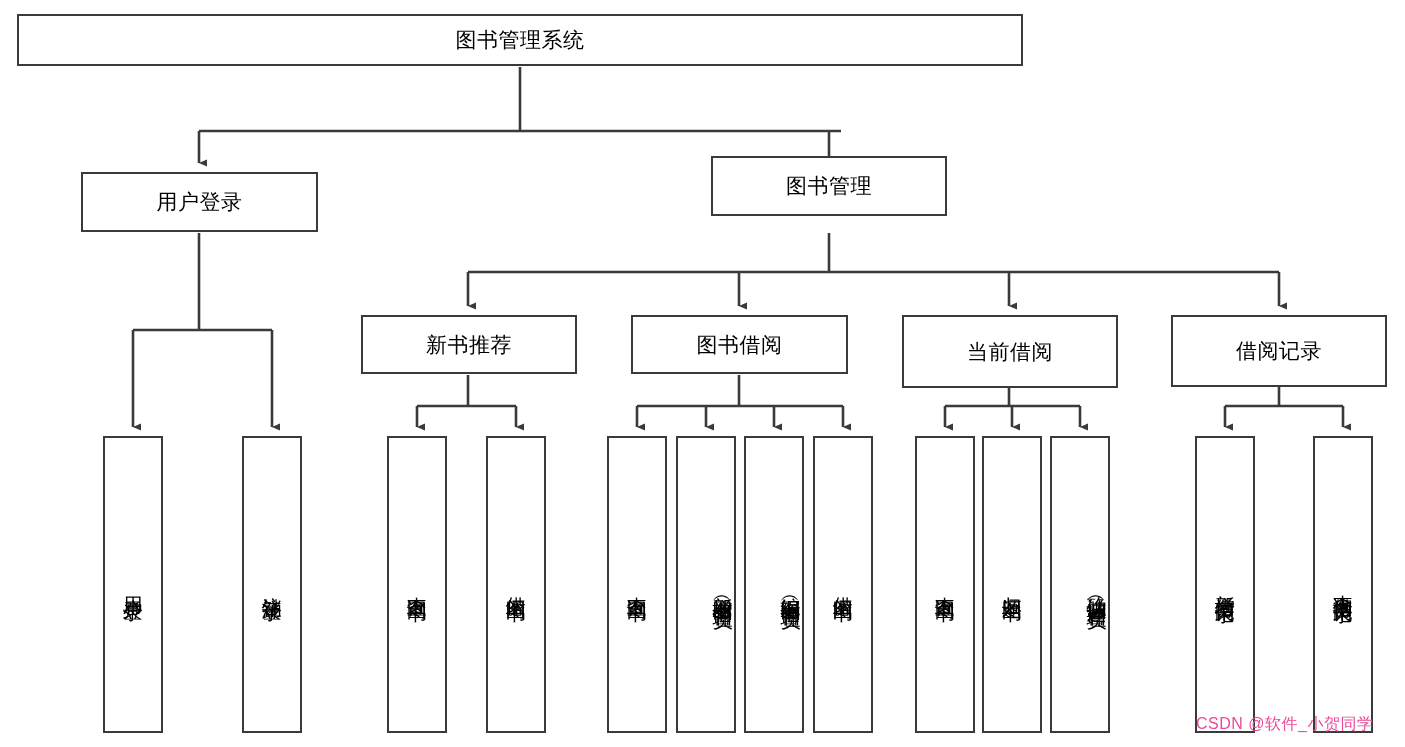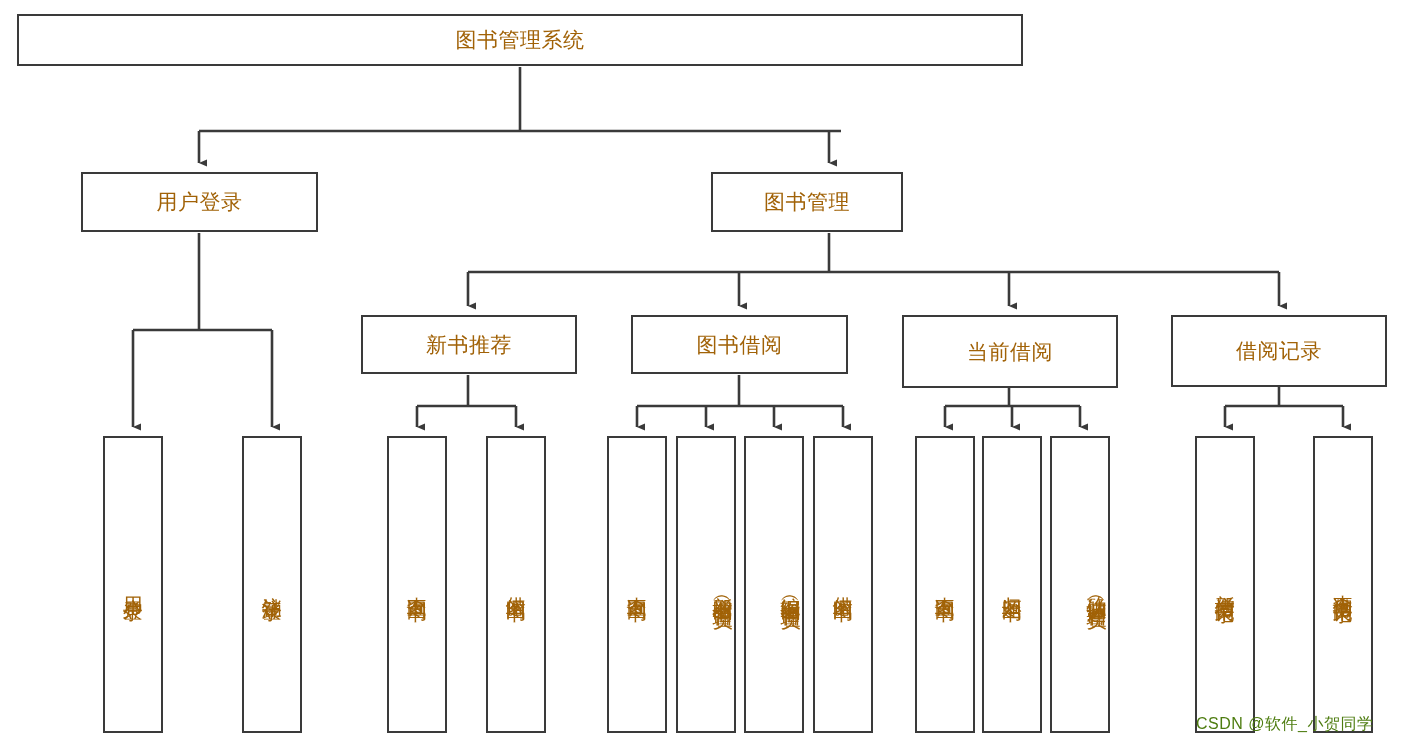--- a/index.html
+++ b/index.html
@@ -27,21 +27,21 @@
     height: 747px;
   }
   .node-box {
     position: absolute;
     box-sizing: border-box;
     border: 2px solid #3a3a3a;
     background: #ffffff;
     display: flex;
     align-items: center;
     justify-content: center;
-    color: #a16207;
+    color: #000000;
   }
   .node-h {
     font-size: 21px;
     letter-spacing: 0.5px;
     white-space: nowrap;
   }
   .node-v {
     writing-mode: vertical-rl;
     text-orientation: upright;
     font-size: 20px;
@@ -52,21 +52,21 @@
     padding-top: 10px;
     text-align: center;
   }
   .node-v.v-center {
     align-items: center;
     padding-top: 0;
   }
   .watermark {
     position: absolute;
     font-size: 16px;
-    color: #4d7c0f;
+    color: #ec4899;
     white-space: nowrap;
     letter-spacing: 0.5px;
   }
 </style>
 </head>
 <body>
 
 <div id="diagram-root">
 
   <svg class="diagram-canvas" viewBox="0 0 1405 747" xmlns="http://www.w3.org/2000/svg">
@@ -116,21 +116,21 @@
       <path d="M1225,406 L1343,406"></path>
       <path d="M1225,406 L1225,427" marker-end="url(#arrowhead)"></path>
       <path d="M1343,406 L1343,427" marker-end="url(#arrowhead)"></path>
     </g>
   </svg>
 
   <div class="node-box node-h" style="left:17px; top:14px; width:1006px; height:52px;">图书管理系统</div>
 
   <div class="node-box node-h" style="left:81px; top:172px; width:237px; height:60px;">用户登录</div>
 
-  <div class="node-box node-h" style="left:711px; top:172px; width:192px; height:60px;">图书管理</div>
+  <div class="node-box node-h" style="left:711px; top:156px; width:236px; height:60px;">图书管理</div>
 
   <div class="node-box node-h" style="left:631px; top:315px; width:217px; height:59px;">图书借阅</div>
 
   <div class="node-box node-h" style="left:361px; top:315px; width:216px; height:59px;">新书推荐</div>
 
   <div class="node-box node-h" style="left:902px; top:315px; width:216px; height:73px;">当前借阅</div>
 
   <div class="node-box node-h" style="left:1171px; top:315px; width:216px; height:72px;">借阅记录</div>
 
   <div class="node-box node-v v-center" style="left:103px; top:436px; width:60px; height:297px;">用户登录</div>

